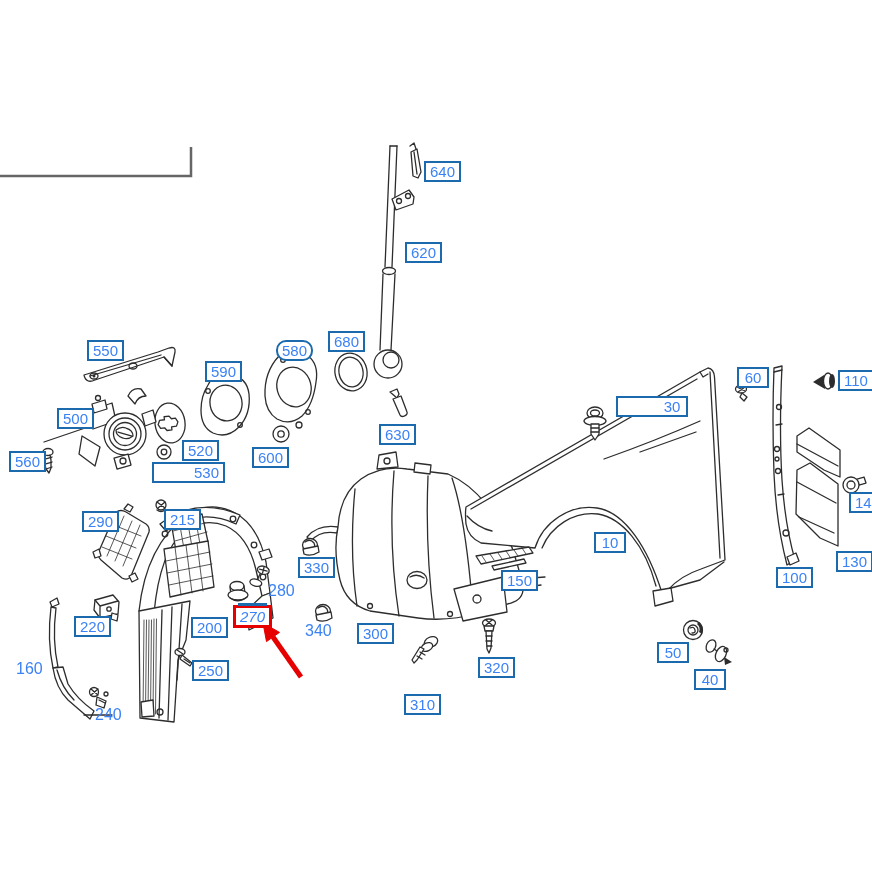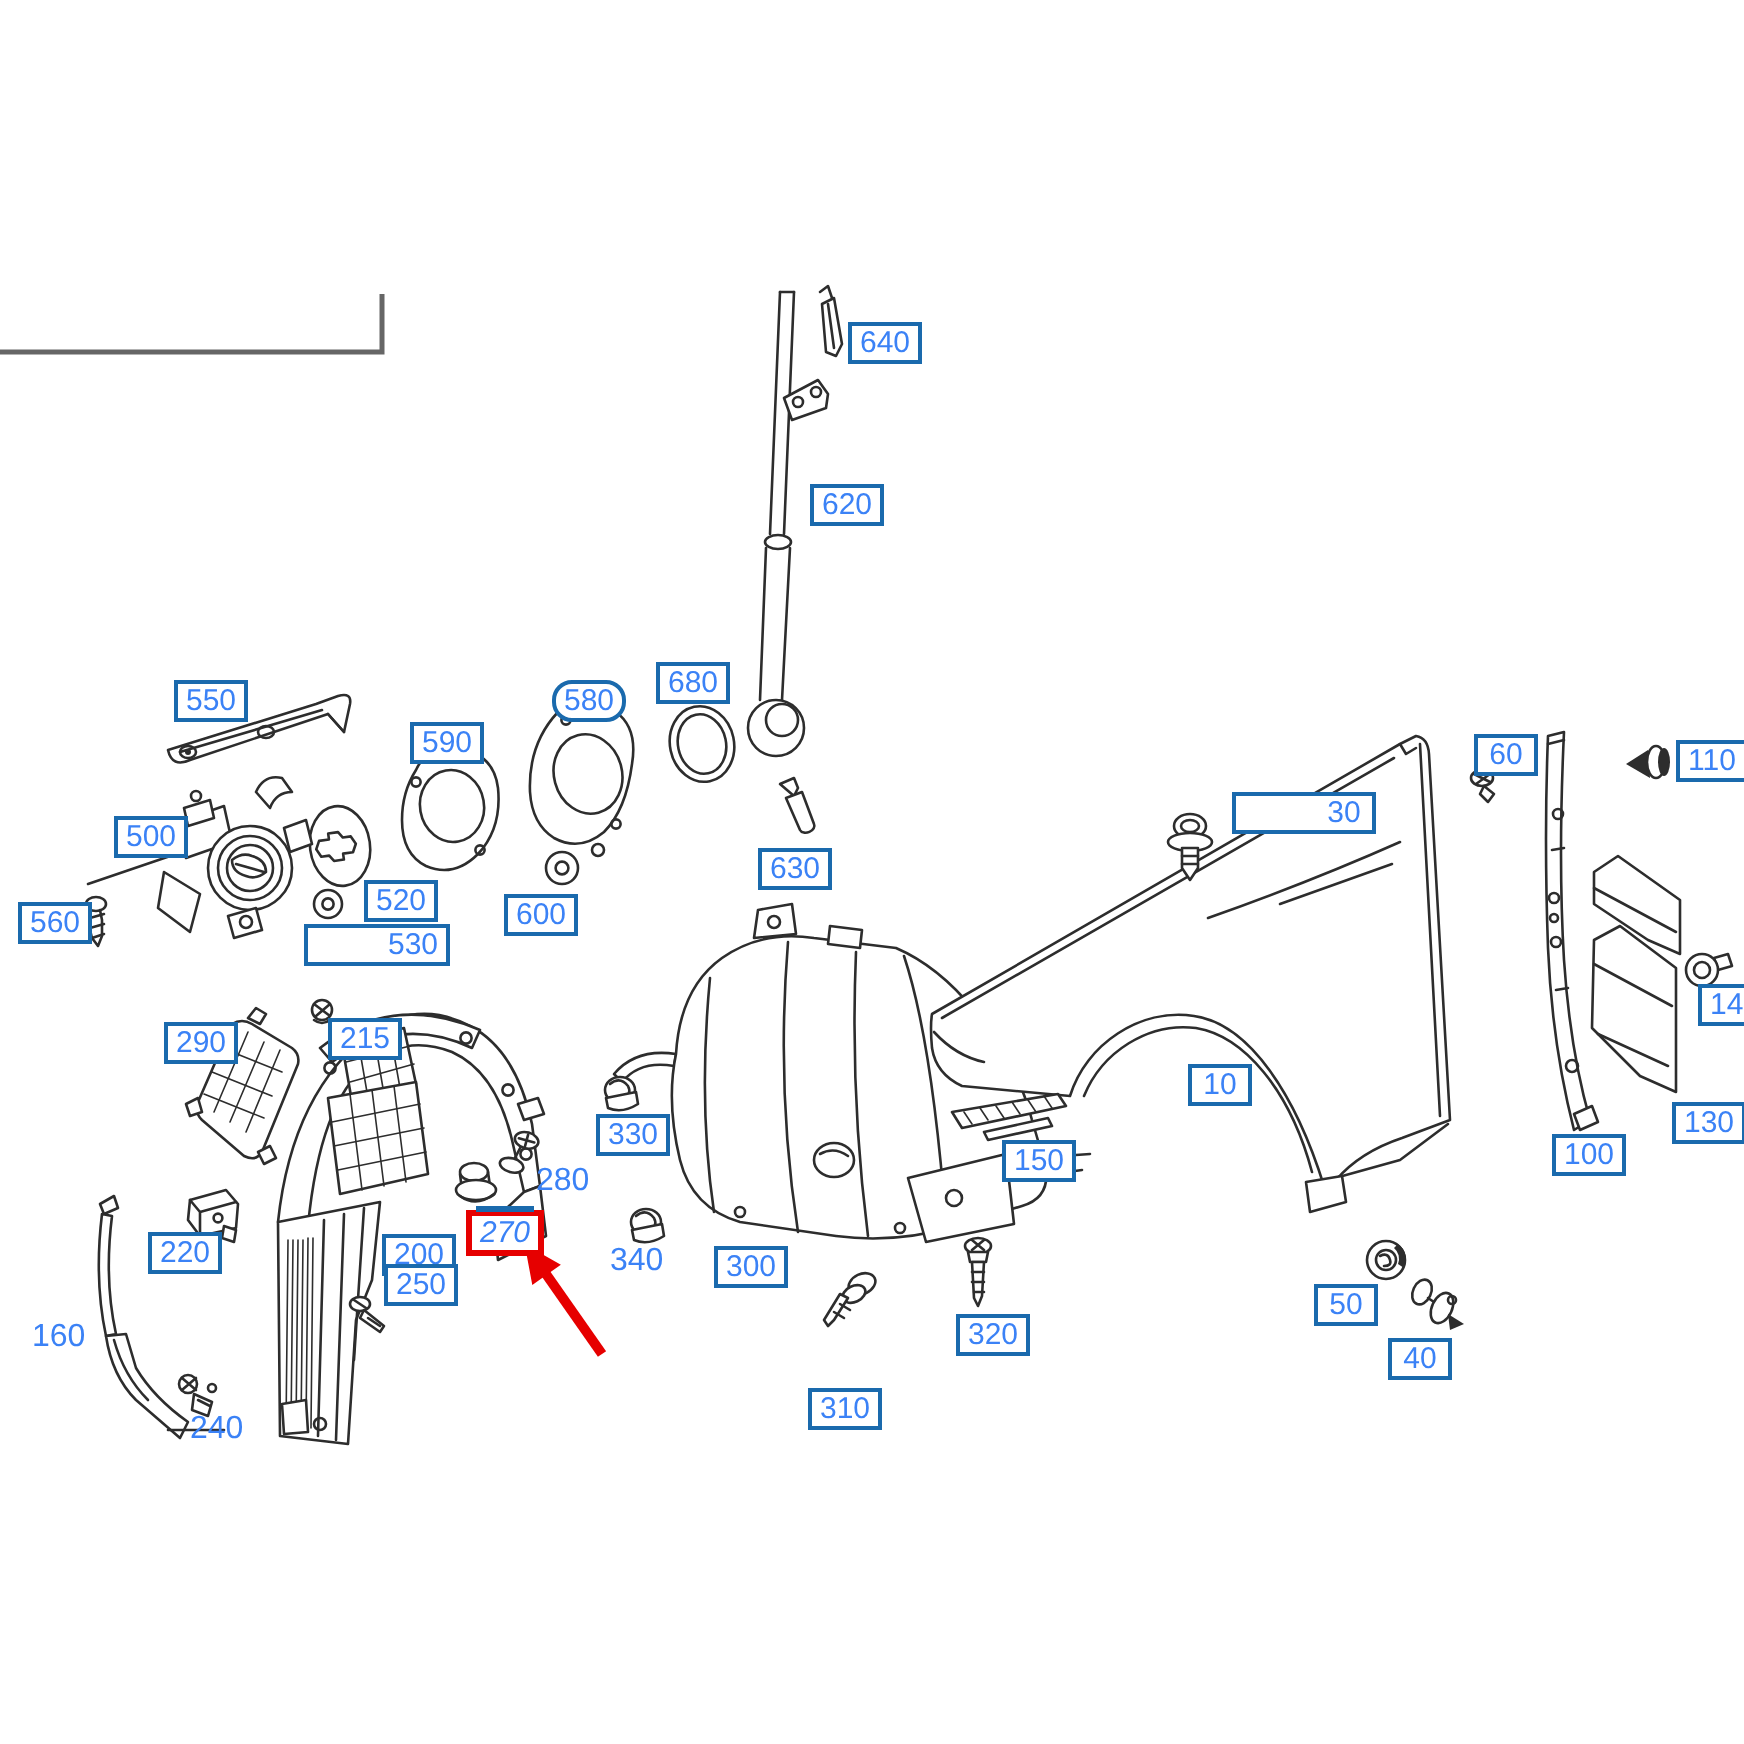--- a/index.html
+++ b/index.html
@@ -371,21 +371,21 @@
       <div class="plabel blue-box" style="left: 838px; top: 370px;">110</div>
       <div class="plabel blue-box" style="left: 594px; top: 532px;">10</div>
       <div class="plabel blue-box" style="left: 501px; top: 570px;">150</div>
       <div class="plabel blue-box" style="left: 776px; top: 567px;">100</div>
       <div class="plabel blue-box" style="left: 836px; top: 551px;">130</div>
       <div class="plabel blue-box" style="left: 849px; top: 492px;">140</div>
       <div class="plabel blue-box" style="left: 82px; top: 511px;">290</div>
       <div class="plabel blue-box" style="left: 164px; top: 509px;">215</div>
       <div class="plabel blue-box" style="left: 74px; top: 616px;">220</div>
       <div class="plabel blue-box" style="left: 191px; top: 617px;">200</div>
-      <div class="plabel blue-box" style="left: 192px; top: 632px;">250</div>
+      <div class="plabel blue-box" style="left: 192px; top: 660px;">250</div>
       <div class="plabel blue-box" style="left: 298px; top: 557px;">330</div>
       <div class="plabel blue-box" style="left: 357px; top: 623px;">300</div>
       <div class="plabel blue-box" style="left: 404px; top: 662px; margin-top: 32px;">310</div>
       <div class="plabel blue-box" style="left: 478px; top: 657px;">320</div>
       <div class="plabel blue-box" style="left: 657px; top: 642px;">50</div>
       <div class="plabel blue-box" style="left: 694px; top: 669px;">40</div>
       <div class="plabel red-box" style="left: 233px; top: 605px;">270</div>
       <div class="plabel plain" style="left: 248px; top: 582px; margin-left: 20px;">280</div>
       <div class="plabel plain" style="left: 305px; top: 622px;">340</div>
       <div class="plabel plain" style="left: 16px; top: 660px;">160</div>

